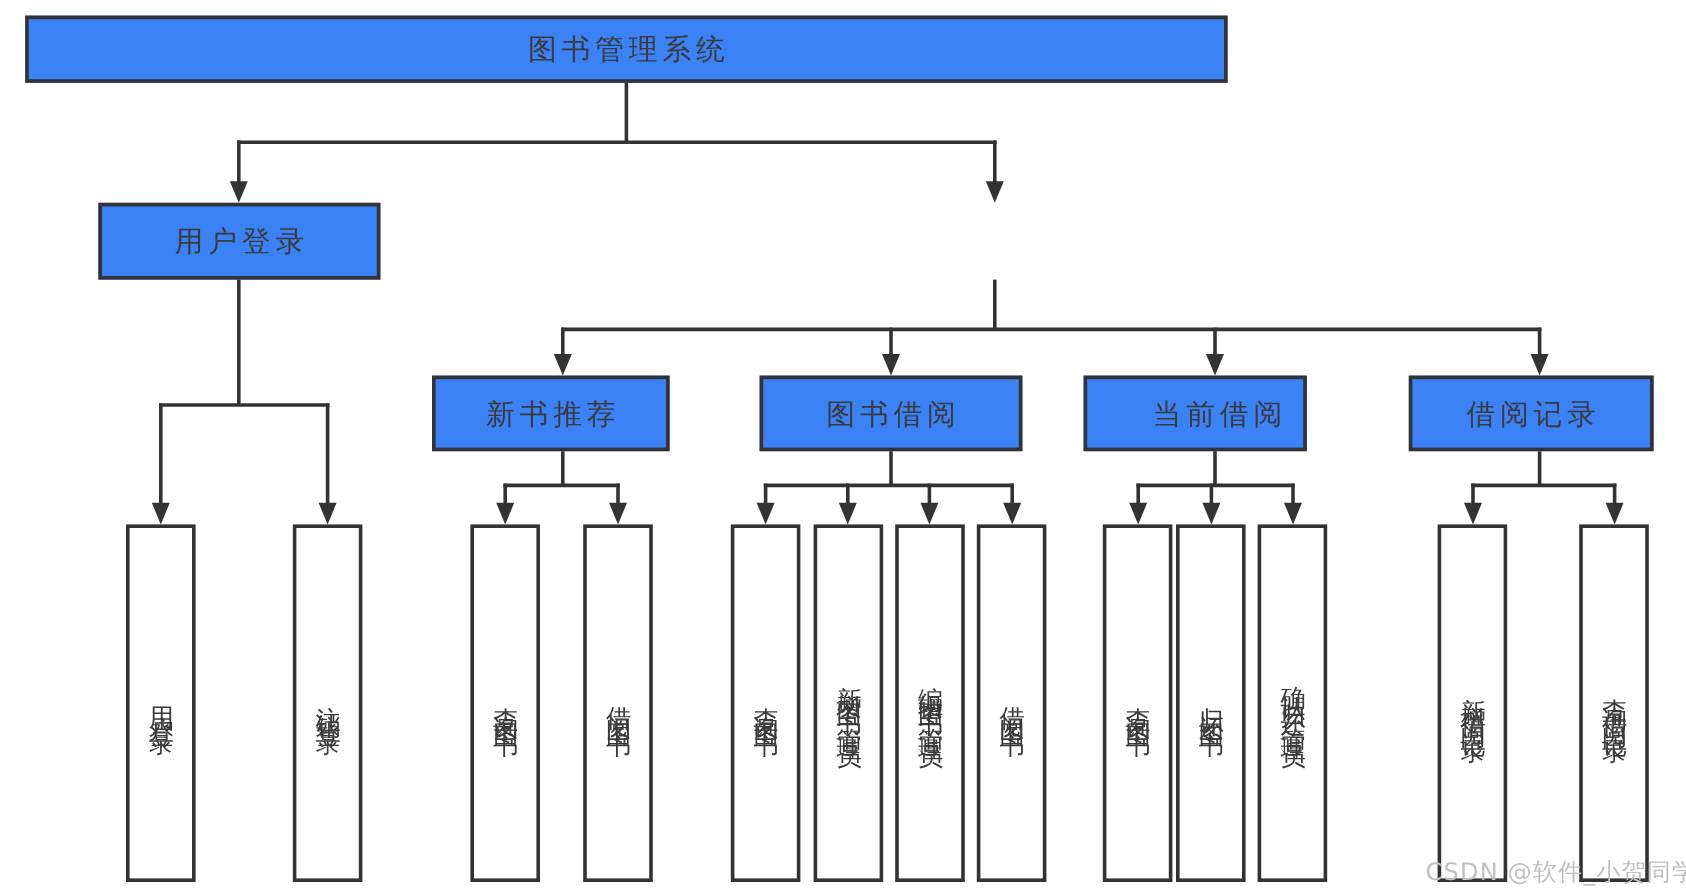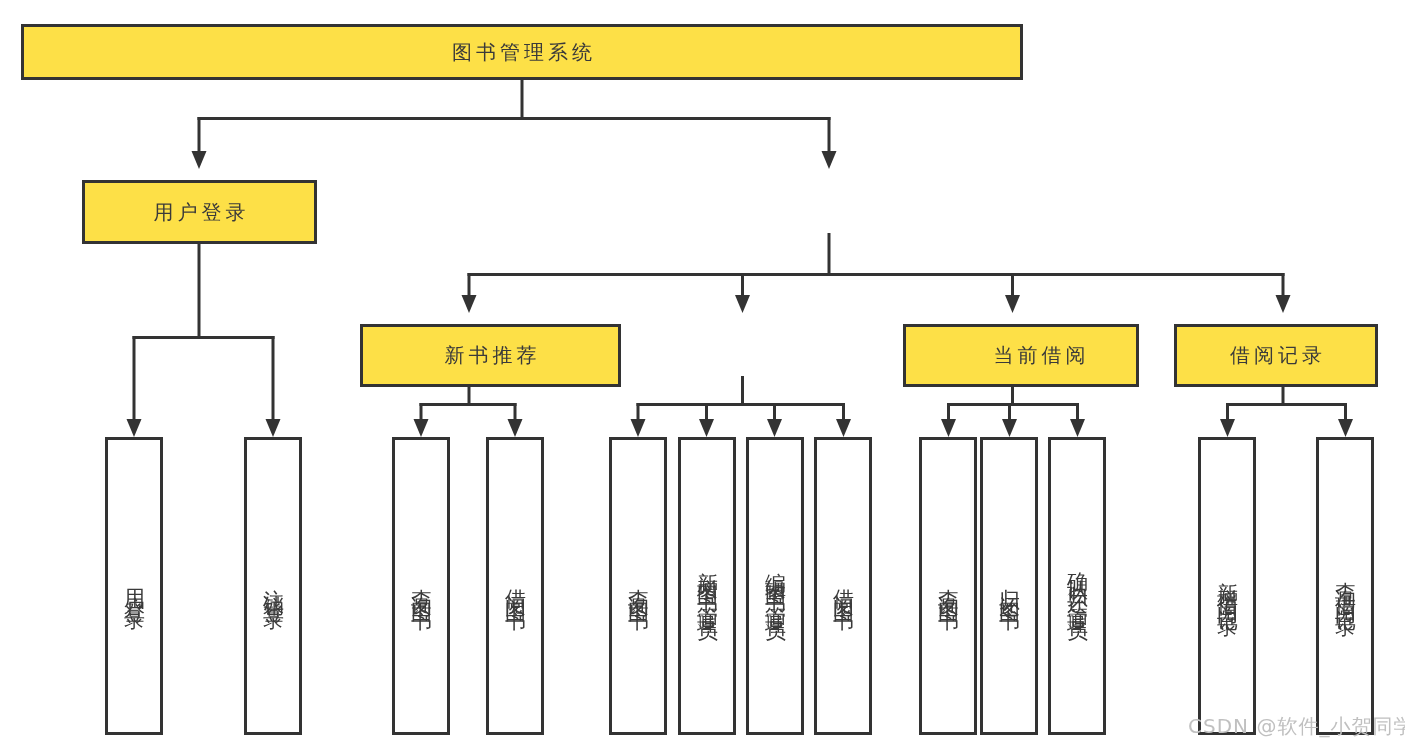--- a/index.html
+++ b/index.html
@@ -6,25 +6,25 @@
   * { margin:0; padding:0; }
   body { background:#fff; font-family:"DejaVu Sans","Liberation Sans",sans-serif; }
   .canvas {
     position:relative; width:1405px; height:747px;
     background:var(--background); overflow:hidden;
   }
   .connectors { position:absolute; left:0; top:0; width:1405px; height:747px; }
   .connectors line { stroke:var(--line); stroke-width:3; }
   .connectors polygon { fill:var(--line); stroke:none; }
   .node {
-    position:absolute; box-sizing:border-box; background:#fde047;
+    position:absolute; box-sizing:border-box; background:#3b82f6;
     border:3px solid var(--line);
     display:flex; align-items:center; justify-content:center;
-    font-size:20px; letter-spacing:4px; text-indent:4px;
-    color:var(--text); white-space:nowrap;margin-top:11px;
+    font-size:24px; letter-spacing:4px; text-indent:4px;
+    color:var(--text); white-space:nowrap;
   }
   .leaf {
     position:absolute; box-sizing:border-box; background:#fff;
     top:437px; width:58px; height:298px;
     border:3px solid var(--line);
     display:flex; align-items:center; justify-content:center;
   }
   .leaf .vtext {
     writing-mode:vertical-rl; text-orientation:mixed;
     font-size:21px; letter-spacing:7px; color:var(--text);
@@ -100,22 +100,23 @@
     <line x1="1227.5" y1="403" x2="1227.5" y2="421"></line>
     <polygon points="1220,419 1235,419 1227.5,437"></polygon>
     <line x1="1345.5" y1="403" x2="1345.5" y2="421"></line>
     <polygon points="1338,419 1353,419 1345.5,437"></polygon>
   </svg>
 
   <div class="node" style="left:21px; top:13px; width:1002px; height:56px;">图书管理系统</div>
 
   <div class="node" style="left:82px; top:169px; width:235px; height:64px;">用户登录</div>
 
-  <div class="node" style="left:360px; top:313px; width:261px; height:63px;">新书推荐</div>
-  <div class="node" style="left:903px; top:313px; width:236px; height:63px;padding-left:37px;">当前借阅</div>
+  <div class="node" style="left:360px; top:313px; width:198px; height:63px;">新书推荐</div>
+  <div class="node" style="left:633px; top:313px; width:219px; height:63px;">图书借阅</div>
+  <div class="node" style="left:903px; top:313px; width:186px; height:63px;padding-left:37px;">当前借阅</div>
   <div class="node" style="left:1174px; top:313px; width:204px; height:63px;">借阅记录</div>
 
   <div class="leaf" style="left:105px;">
     <span class="vtext">用户登录</span>
   </div>
   <div class="leaf" style="left:244px;">
     <span class="vtext">注销登录</span>
   </div>
   <div class="leaf" style="left:392px;">
     <span class="vtext">查询图书</span>

